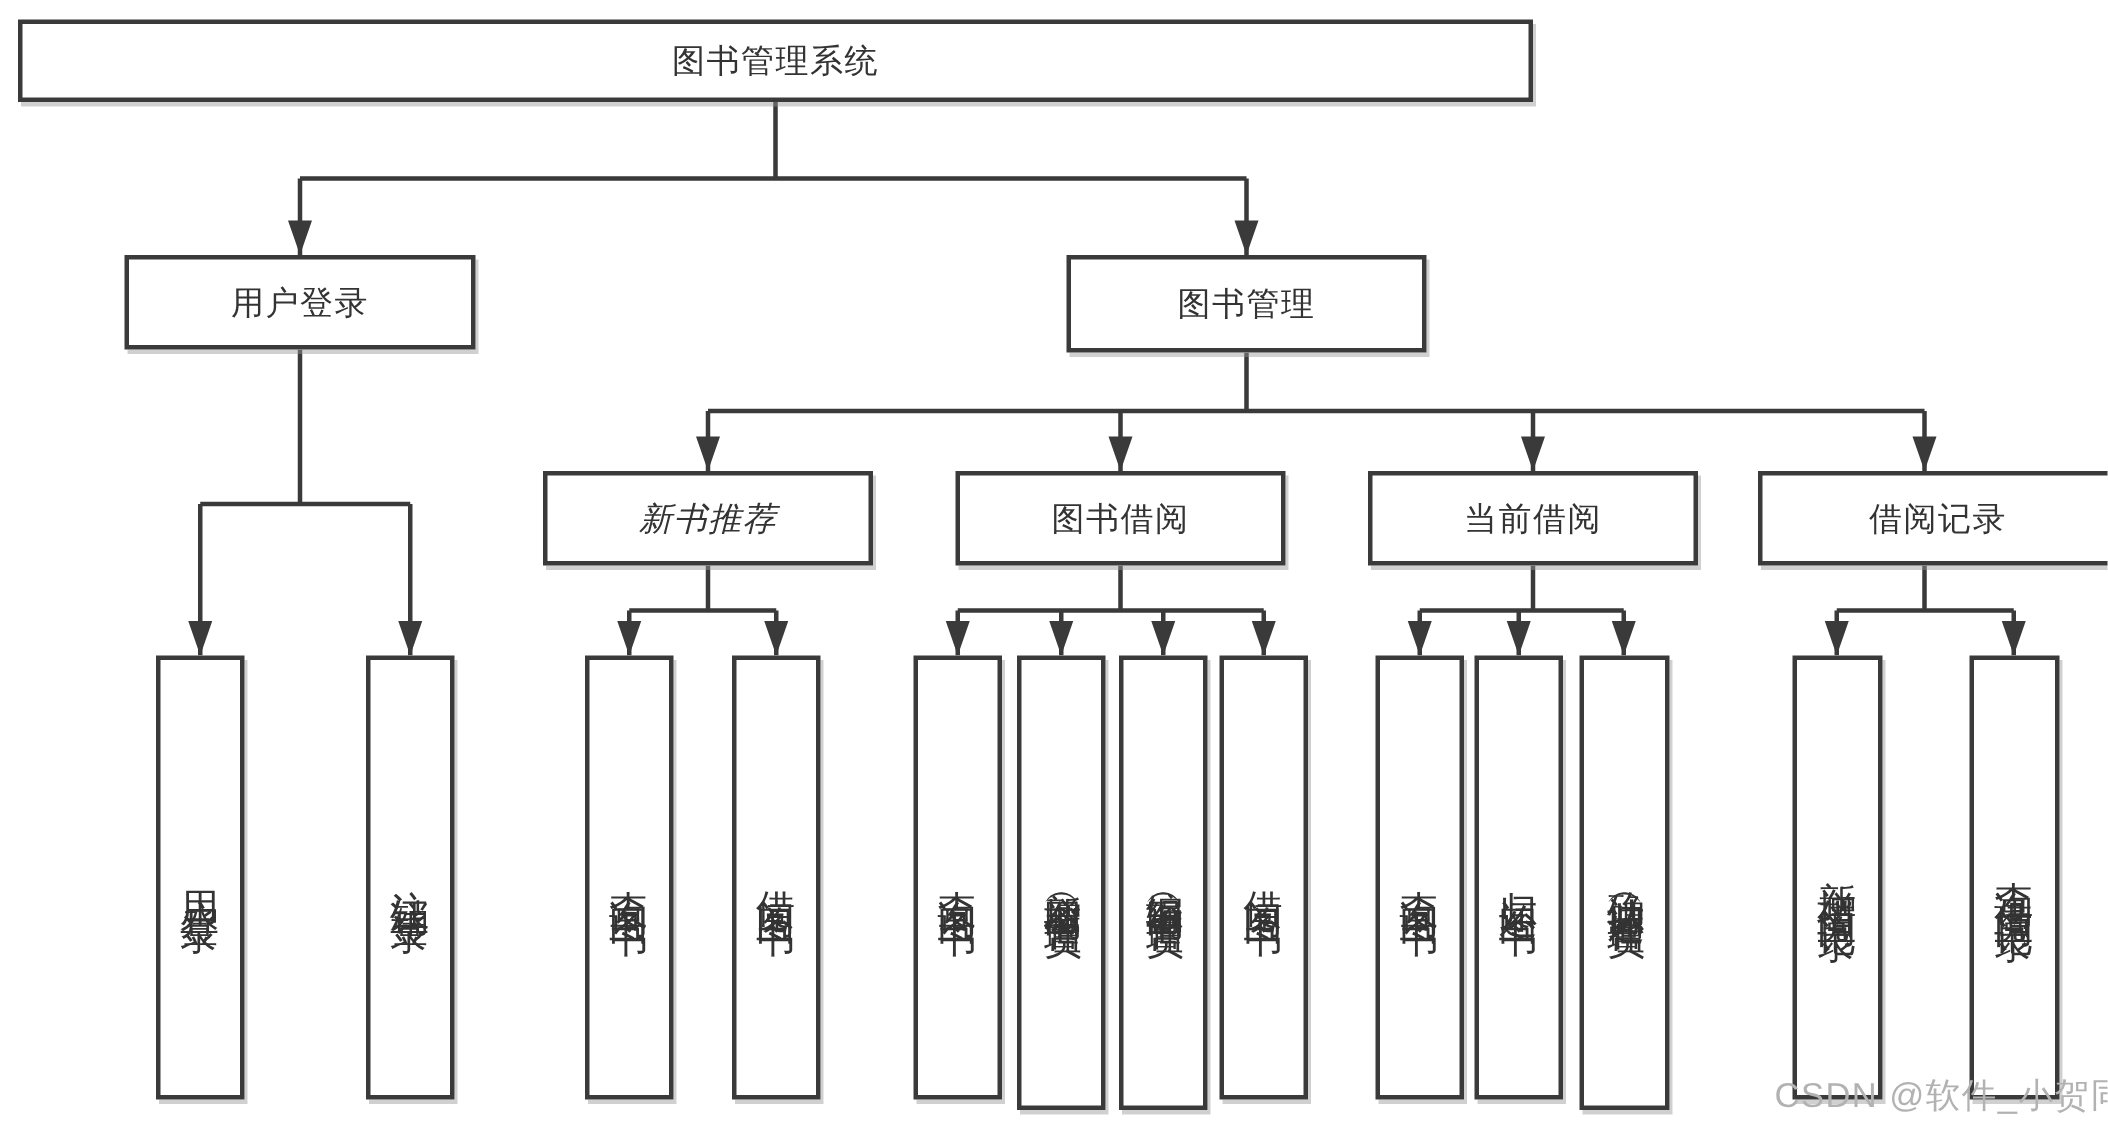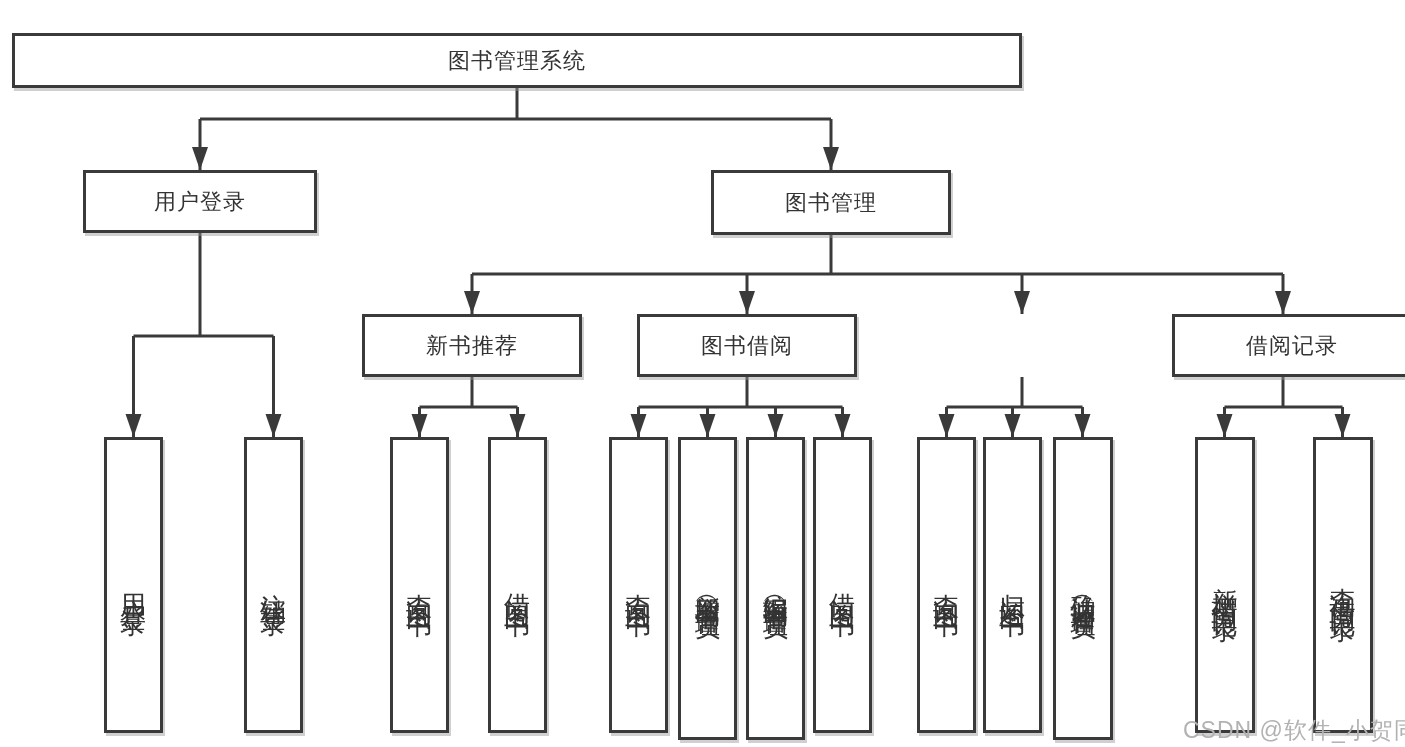--- a/index.html
+++ b/index.html
@@ -91,36 +91,39 @@
       <polygon points="775.5,437 767.5,414 783.5,414"></polygon>
       <polygon points="842.5,437 834.5,414 850.5,414"></polygon>
       <polygon points="946.5,437 938.5,414 954.5,414"></polygon>
       <polygon points="1012.5,437 1004.5,414 1020.5,414"></polygon>
       <polygon points="1082.5,437 1074.5,414 1090.5,414"></polygon>
       <polygon points="1224.5,437 1216.5,414 1232.5,414"></polygon>
       <polygon points="1342.5,437 1334.5,414 1350.5,414"></polygon>
     </g>
   </svg>
 
-  <div class="node h-node" style="left:12px;top:13px;width:1010px;height:55px;margin-top:20px;">
+  <div class="node h-node" style="left:12px;top:13px;width:1010px;height:55px;">
     <span>图书管理系统</span>
   </div>
 
   <div class="node h-node" style="left:83px;top:170px;width:234px;height:63px;">
     <span>用户登录</span>
   </div>
   <div class="node h-node" style="left:711px;top:170px;width:240px;height:65px;text-align:right;">
     <span>图书管理</span>
   </div>
 
-  <div class="node h-node" style="left:362px;top:314px;width:220px;height:63px;">
+  <div class="node h-node" style="left:362px;top:314px;width:220px;height:63px;font-style:italic;">
     <span>新书推荐</span>
   </div>
   <div class="node h-node" style="left:637px;top:314px;width:220px;height:63px;">
     <span>图书借阅</span>
+  </div>
+  <div class="node h-node" style="left:912px;top:314px;width:220px;height:63px;">
+    <span>当前借阅</span>
   </div>
   <div class="node h-node" style="left:1172px;top:314px;width:240px;height:63px;">
     <span>借阅记录</span>
   </div>
 
   <div class="node v-node" style="left:104px;top:437px;width:59px;height:296px;">
     <span>用户登录</span>
   </div>
   <div class="node v-node" style="left:244px;top:437px;width:59px;height:296px;">
     <span>注销登录</span>

